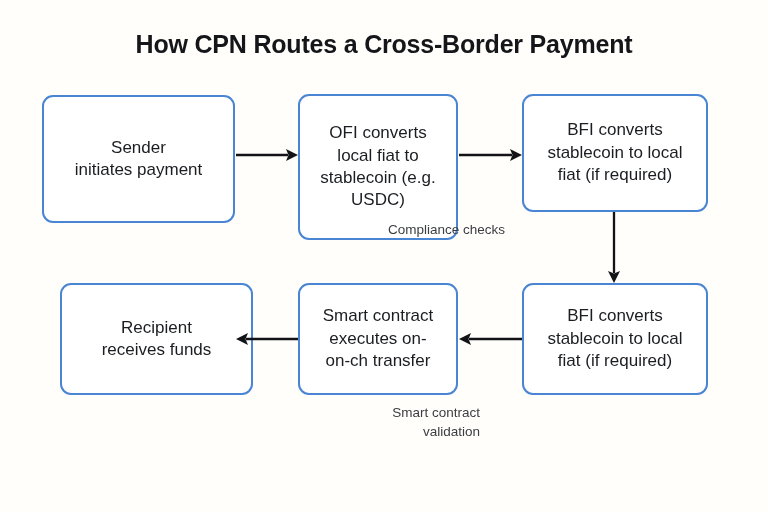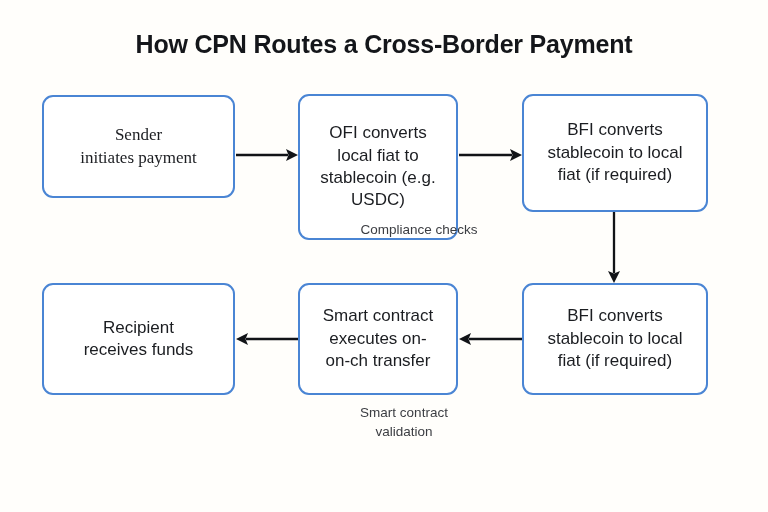--- a/index.html
+++ b/index.html
@@ -49,43 +49,42 @@
   .node-text {
     display: block;
     white-space: pre-line;
   }
   .caption {
     position: absolute;
     color: #3b3d42;
     font-size: 13.5px;
     line-height: 1.38;
     white-space: pre-line;
-    text-align: center;
-    margin-left: 14px;
+    text-align: right;
   }
   .arrow-svg {
     position: absolute;
     overflow: visible;
   }
   .arrow-line {
     stroke: #111317;
     stroke-width: 2.3;
     fill: none;
   }
   .arrow-head {
     fill: #111317;
   }
 
   
-  #node-1 { left: 42px;  top: 95px;  width: 193px; height: 103px; font-family: Liberation Serif, serif; }
+  #node-1 { left: 42px;  top: 95px;  width: 193px; height: 128px; }
   #node-2 { left: 298px; top: 94px;  width: 160px; height: 146px; }
   #node-3 { left: 522px; top: 94px;  width: 186px; height: 118px; }
   #node-4 { left: 522px; top: 283px; width: 186px; height: 112px; }
   #node-5 { left: 298px; top: 283px; width: 160px; height: 112px; }
-  #node-6 { left: 42px;  top: 283px; width: 193px; height: 112px; }
+  #node-6 { left: 60px;  top: 283px; width: 193px; height: 112px; }
 
   #caption-compliance { left: 305px; top: 221px; width: 200px; }
   #caption-validation { left: 300px; top: 404px; width: 180px; }
 
   #arrow-1-2 { left: 236px; top: 144px; width: 62px;  height: 22px; }
   #arrow-2-3 { left: 459px; top: 144px; width: 63px;  height: 22px; }
   #arrow-3-4 { left: 603px; top: 212px; width: 22px;  height: 71px; }
   #arrow-4-5 { left: 459px; top: 328px; width: 63px;  height: 22px; }
   #arrow-5-6 { left: 236px; top: 328px; width: 62px;  height: 22px; }
 </style>

